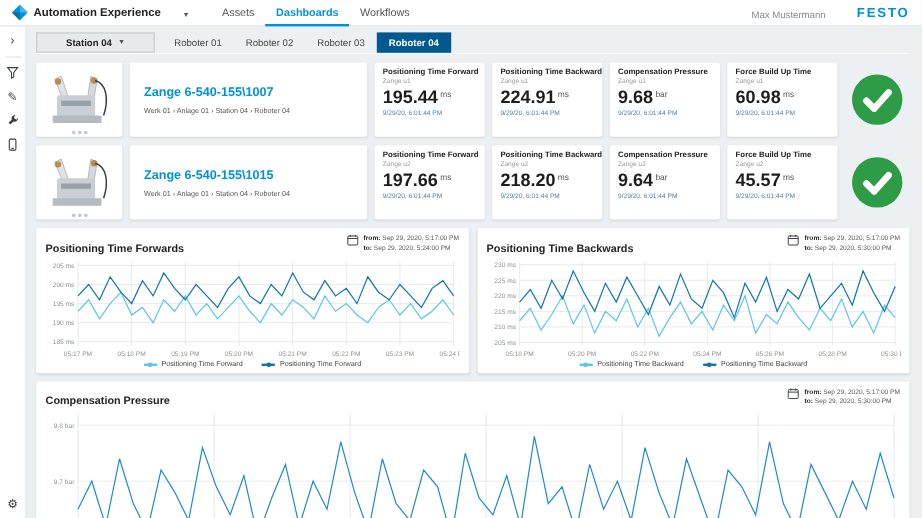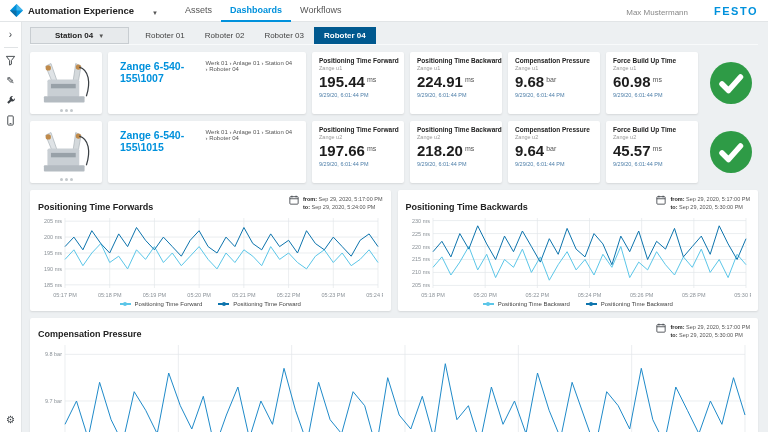--- a/index.html
+++ b/index.html
@@ -39,21 +39,21 @@
   .rob-tab{font-size:8px;padding:3px 10px;color:#444;display:flex;align-items:center;cursor:pointer}
   .rob-tab.active{background:var(--tabActive);color:#fff;font-weight:bold}
 
   .card{background:#fff;border-radius:2px;box-shadow:0 1px 2px rgba(0,0,0,.10)}
 
   
   .dev-row{display:flex;gap:6px;margin-bottom:7px;height:62px}
   .img-card{width:72px;position:relative;display:flex;align-items:center;justify-content:center;cursor:pointer}
   .dots{position:absolute;bottom:2px;left:0;right:0;display:flex;gap:2px;justify-content:center}
   .dot{width:3px;height:3px;border-radius:50%;background:#c3c8cc}
-  .info-card{flex:1;padding:8px 12px;display:flex;flex-direction:row;justify-content:center;gap:7px;min-width:150px}
+  .info-card{flex:1;padding:8px 12px;display:flex;flex-direction:column;justify-content:center;gap:7px;min-width:150px}
   .dev-name{font-size:10.5px;font-weight:bold;color:var(--accent);cursor:pointer}
   .dev-path{font-size:6px;color:#555}
   .kpi{width:92px;padding:5px 7px;display:flex;flex-direction:column}
   .kpi-title{font-size:6.5px;font-weight:bold;color:#222;white-space:nowrap}
   .kpi-sub{font-size:5.5px;color:#999;margin-top:1px}
   .kpi-val{font-size:15px;font-weight:bold;color:#1d1d1d;margin-top:3px;line-height:1;white-space:nowrap}
   .kpi-unit{font-size:7px;font-weight:normal;color:#555;margin-left:2px;position:relative;top:-5px}
   .kpi-ts{font-size:5.5px;color:#4d7ea8;margin-top:3px}
   .check-wrap{width:54px;display:flex;align-items:center;justify-content:center}
   .check-circle{fill:var(--success)}

